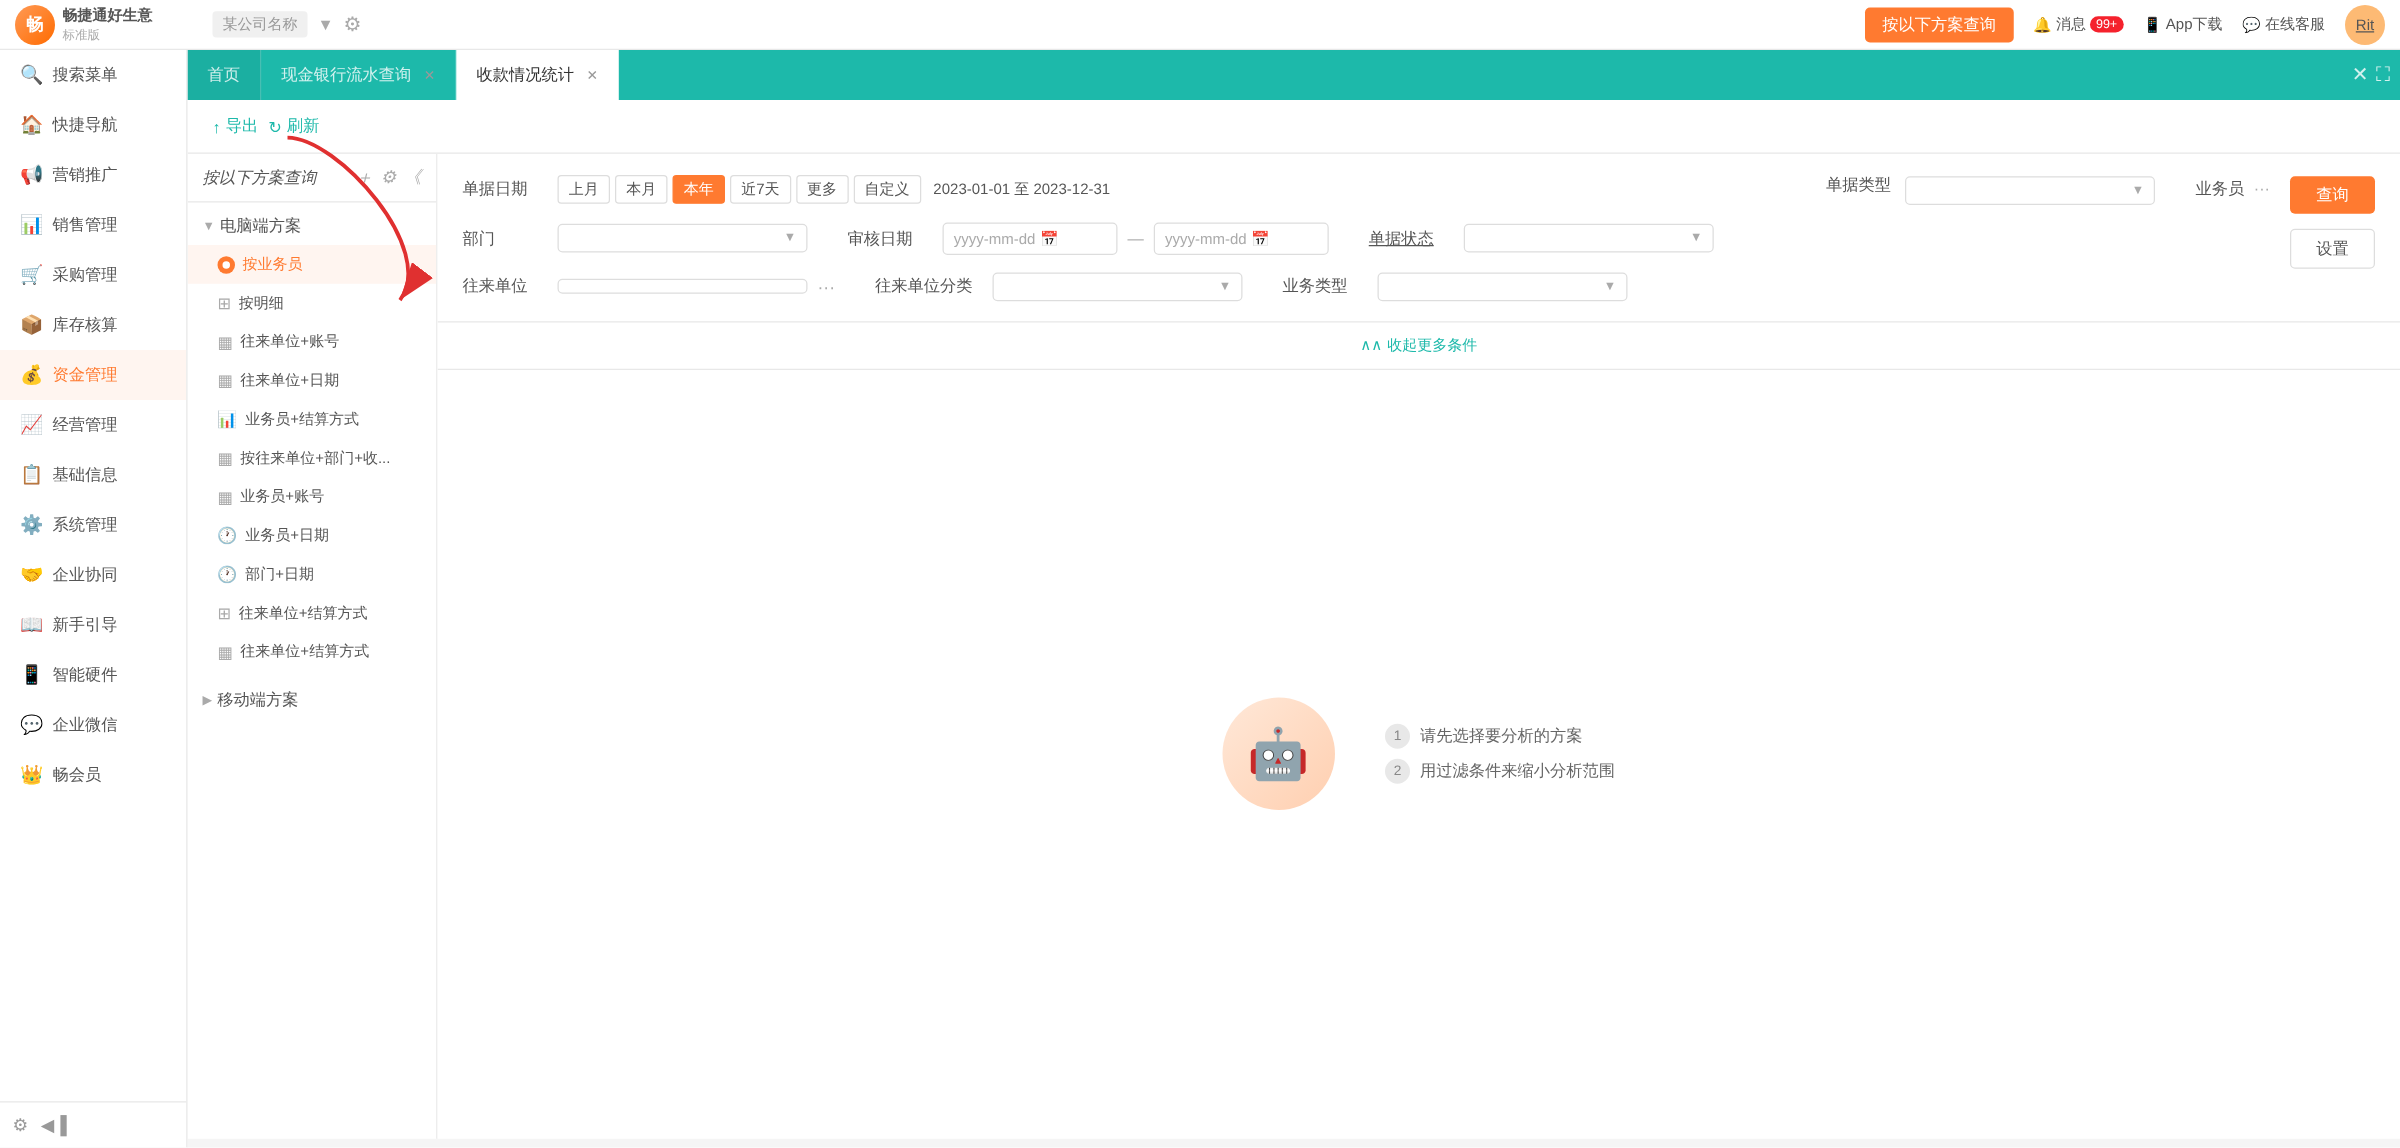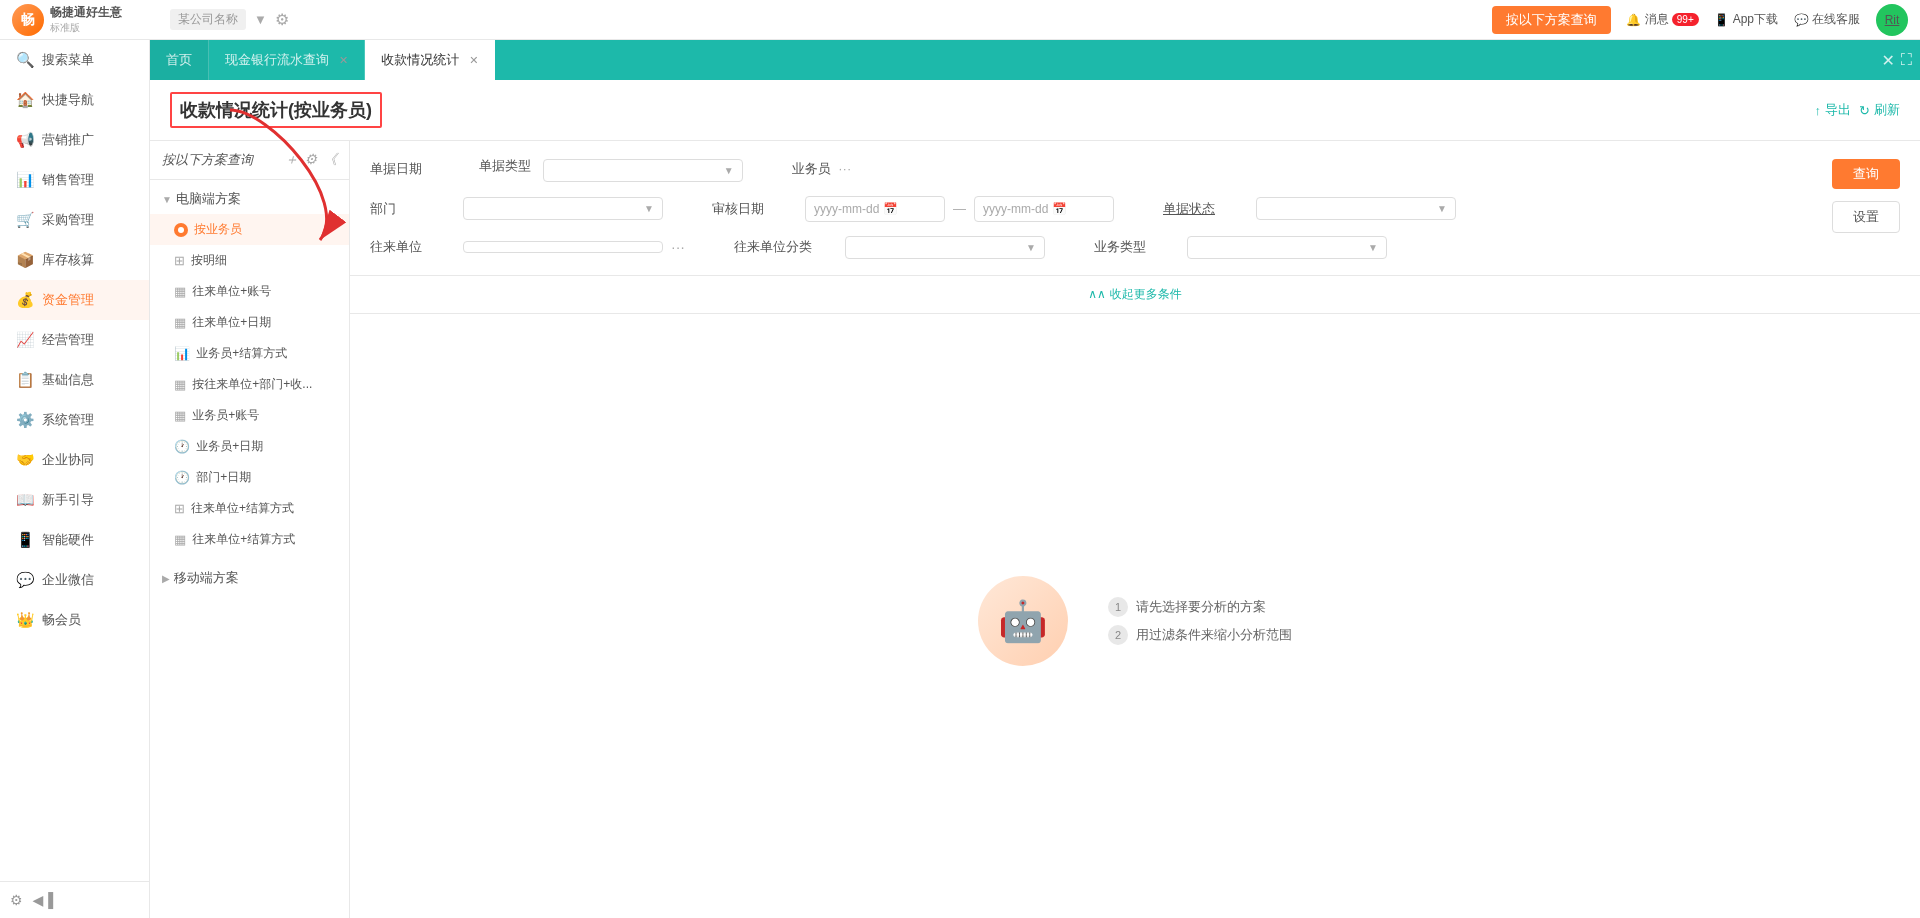--- a/index.html
+++ b/index.html
@@ -179,21 +179,21 @@
       display: flex;
       flex-direction: column;
     }
 
     
     .filter-area {
       padding: 16px 20px;
       border-bottom: 1px solid #e8e8e8;
     }
     .filter-row {
-      display: flex; align-items: center; gap: 33px; margin-bottom: 14px;
+      display: flex; align-items: center; gap: 16px; margin-bottom: 14px;
       flex-wrap: wrap;
     }
     .filter-row:last-child { margin-bottom: 0; }
     .filter-label { font-size: 13px; color: #555; white-space: nowrap; min-width: 60px; }
     .filter-control {
       display: flex; align-items: center; gap: 6px; flex: 1;
     }
 
     
     .date-btns { display: flex; gap: 4px; align-items: center; flex-wrap: wrap; }
@@ -292,21 +292,21 @@
       <span class="badge-red">99+</span>
     </div>
     <div class="top-icon-btn">
       <span>📱</span>
       <span>App下载</span>
     </div>
     <div class="top-icon-btn">
       <span>💬</span>
       <span>在线客服</span>
     </div>
-    <div style="width:32px;height:32px;background:#22c55e;border-radius:50%;display:flex;align-items:center;justify-content:center;font-size:12px;cursor:pointer;text-decoration:underline;">Rit</div>
+    <div style="width:32px;height:32px;background:#fdba74;border-radius:50%;display:flex;align-items:center;justify-content:center;font-size:12px;cursor:pointer;text-decoration:underline;">Rit</div>
   </div>
 </div>
 
 <div class="main-layout">
 
   <div class="sidebar">
     <div class="sidebar-menu">
       <div class="sidebar-item">
         <span class="s-icon">🔍</span>
         <span>搜索菜单</span>
@@ -391,23 +391,20 @@
       <div class="tab-spacer"></div>
       <div class="tab-actions">
         <span class="tab-action-btn">✕</span>
         <span class="tab-action-btn">⛶</span>
       </div>
     </div>
 
     <div class="page-content">
 
       <div class="page-header page-header-wrapper">
-        <div class="page-title-box">
-          <span class="page-title">收款情况统计(按业务员)</span>
-        </div>
         <div class="page-header-actions">
           <div class="action-btn">
             <span>↑</span>
             <span>导出</span>
           </div>
           <div class="action-btn">
             <span>↻</span>
             <span>刷新</span>
           </div>
         </div>
@@ -512,20 +509,31 @@
         </div>
 
         <div class="query-panel">
           <div class="filter-wrapper">
             <div class="filter-area">
 
               <div style="display:flex;align-items:flex-start;gap:0;position:relative;">
                 <div style="flex:1;">
                   <div class="filter-row">
                     <span class="filter-label">单据日期</span>
+                    <div class="filter-control">
+                      <div class="date-btns">
+                        <button class="date-btn">上月</button>
+                        <button class="date-btn">本月</button>
+                        <button class="date-btn active">本年</button>
+                        <button class="date-btn">近7天</button>
+                        <button class="date-btn">更多</button>
+                        <button class="date-btn">自定义</button>
+                      </div>
+                      <span class="date-range-text">2023-01-01 至 2023-12-31</span>
+                    </div>
                     <div style="margin-left:16px;min-width:160px;">
                       <span class="filter-label">单据类型</span>
                       <div class="field-select" style="display:inline-flex;min-width:200px;margin-left:8px;">
                         <span style="flex:1;color:#aaa;"></span>
                         <span class="chevron">▼</span>
                       </div>
                     </div>
                     <div style="margin-left:16px;">
                       <span class="filter-label">业务员</span>
                       <span style="color:#aaa;margin-left:4px;cursor:pointer;">···</span>

